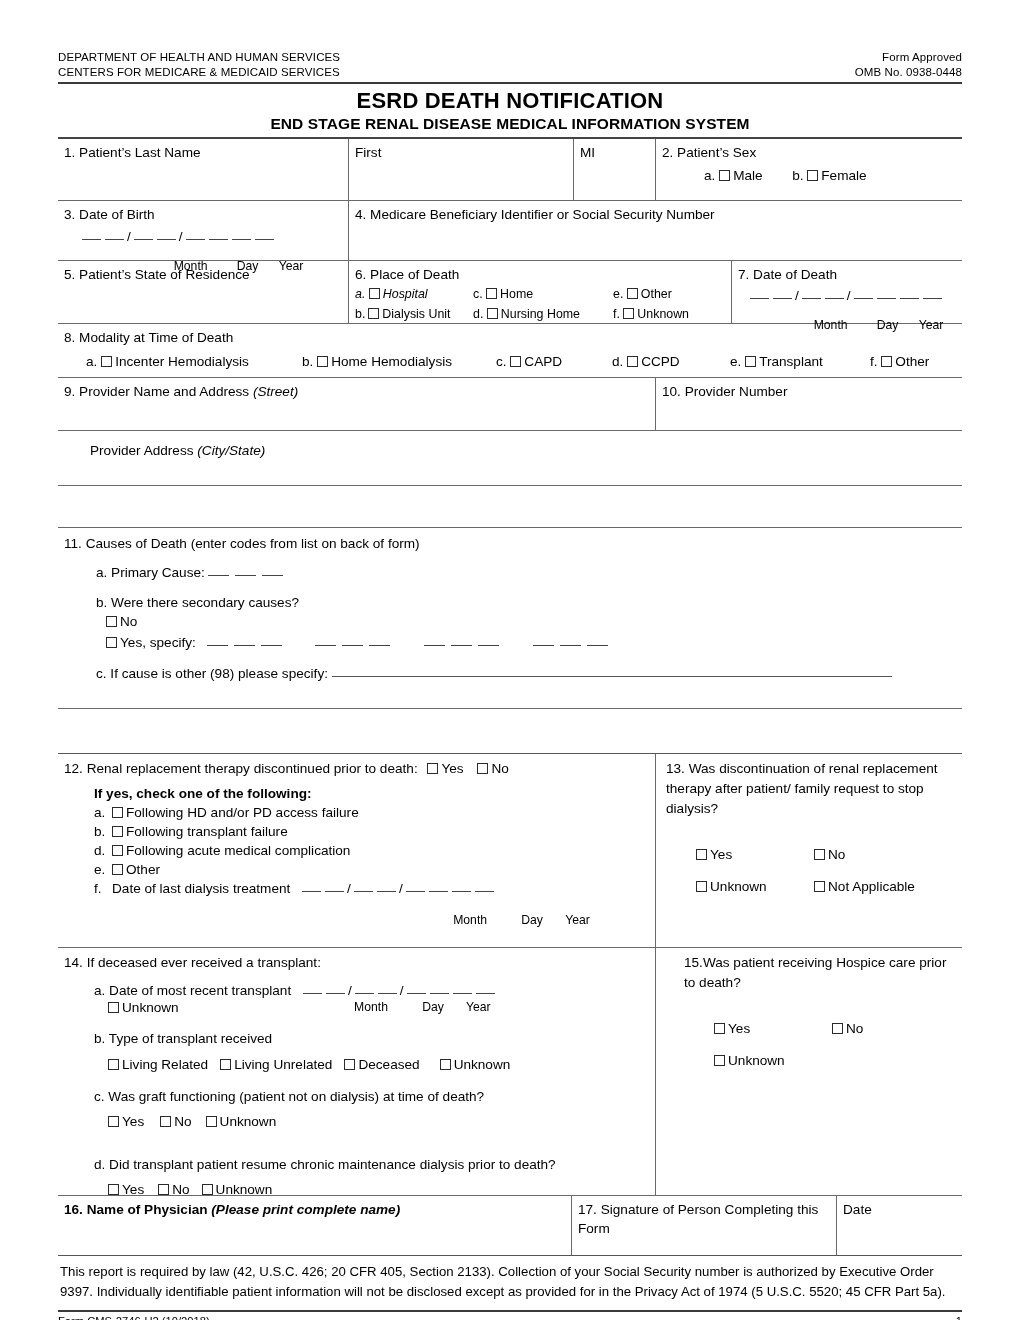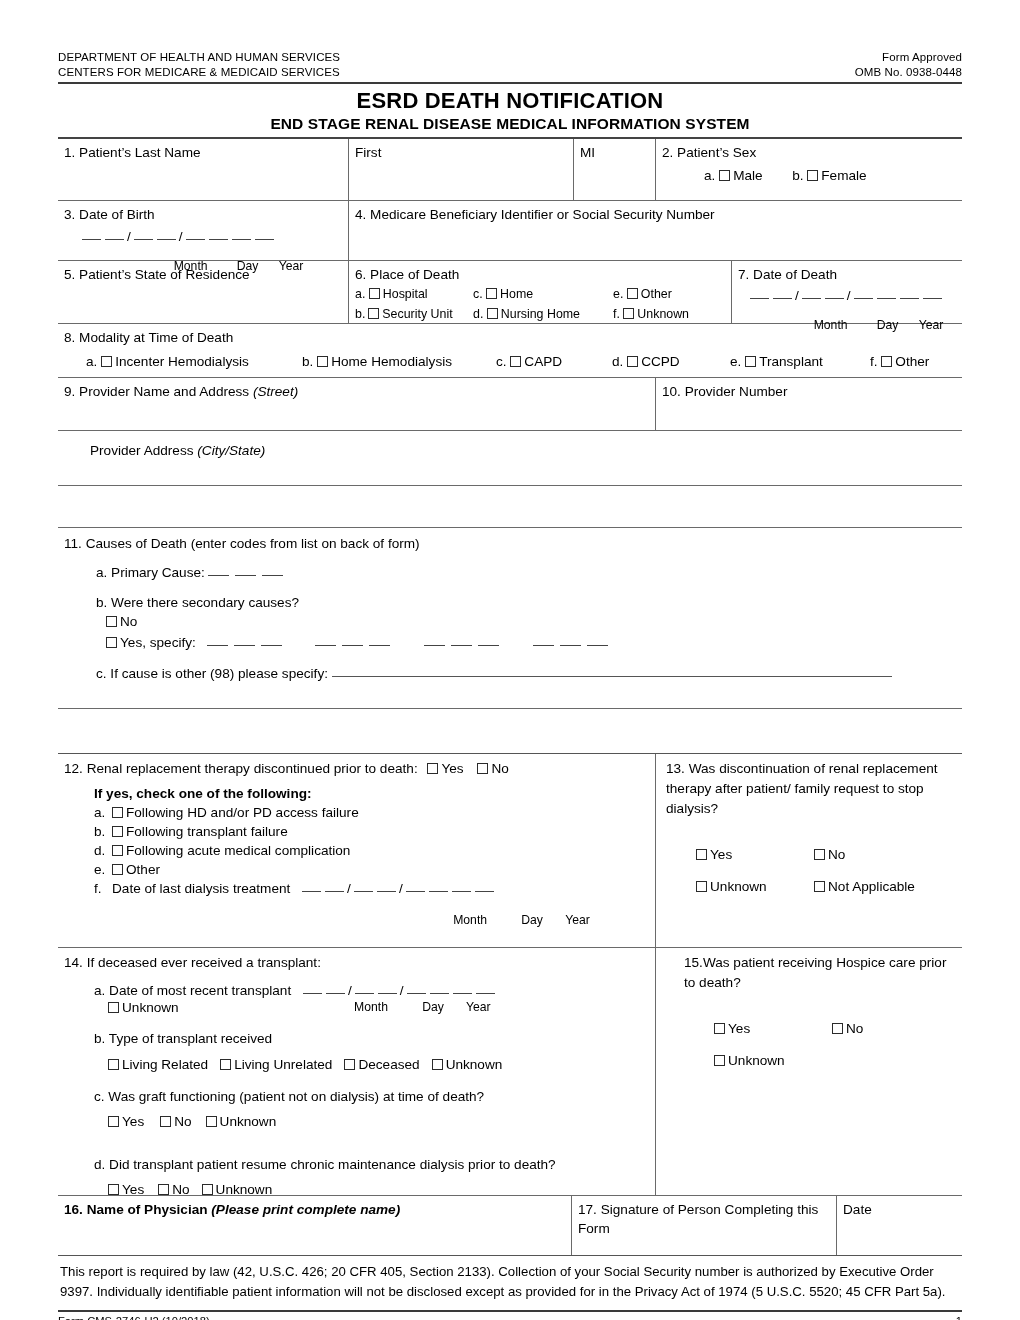--- a/index.html
+++ b/index.html
@@ -111,24 +111,24 @@
       </div>
     </div>
 
     <div class="row" style="height:63px;">
       <div class="cell" style="width:290px;">
         <div class="lbl">5. Patient’s State of Residence</div>
       </div>
       <div class="cell" style="width:383px;">
         <div class="lbl">6. Place of Death</div>
         <div class="lbl sm" style="margin-top:1px;white-space:nowrap;">
-          <span class="opt" style="width:118px;"><span>a.</span> <span class="cb"></span><span>Hospital</span></span><span class="opt" style="width:140px;"><span>c.</span> <span class="cb"></span><span>Home</span></span><span class="opt"><span>e.</span> <span class="cb"></span><span>Other</span></span>
+          <span class="opt" style="width:118px;font-style:italic;"><span>a.</span> <span class="cb"></span><span>Hospital</span></span><span class="opt" style="width:140px;"><span>c.</span> <span class="cb"></span><span>Home</span></span><span class="opt"><span>e.</span> <span class="cb"></span><span>Other</span></span>
         </div>
         <div class="lbl sm" style="margin-top:1px;white-space:nowrap;">
-          <span class="opt" style="width:118px;"><span>b.</span><span class="cb" style="margin-left:3px;"></span><span>Security Unit</span></span><span class="opt" style="width:140px;"><span>d.</span> <span class="cb"></span><span>Nursing Home</span></span><span class="opt"><span>f.</span> <span class="cb"></span><span>Unknown</span></span>
+          <span class="opt" style="width:118px;"><span>b.</span><span class="cb" style="margin-left:3px;"></span><span>Dialysis Unit</span></span><span class="opt" style="width:140px;"><span>d.</span> <span class="cb"></span><span>Nursing Home</span></span><span class="opt"><span>f.</span> <span class="cb"></span><span>Unknown</span></span>
         </div>
       </div>
       <div class="cell" style="width:231px;">
         <div class="lbl">7. Date of Death</div>
         <div class="datewrap" style="padding-left:8px;margin-top:3px;">
           <span class="dblank"></span><span class="dblank"></span><span class="dsep">/</span><span class="dblank"></span><span class="dblank"></span><span class="dsep">/</span><span class="dblank"></span><span class="dblank"></span><span class="dblank"></span><span class="dblank"></span>
         </div>
         <div class="datecap" style="padding-left:14px;">
           <span style="display:inline-block;width:52px;">Month</span><span style="display:inline-block;width:62px;">Day</span><span>Year</span>
         </div>
@@ -235,21 +235,21 @@
           <span>a. Date of most recent transplant</span>
           <span style="margin-left:6px;"><span class="dblank"></span><span class="dblank"></span><span class="dsep">/</span><span class="dblank"></span><span class="dblank"></span><span class="dsep">/</span><span class="dblank"></span><span class="dblank"></span><span class="dblank"></span><span class="dblank"></span></span>
         </div>
         <div style="position:relative;height:18px;">
           <span class="lbl" style="position:absolute;left:44px;top:-2px;"><span class="cb"></span><span>Unknown</span></span>
           <span class="datecap" style="position:absolute;left:278px;top:0;"><span style="display:inline-block;width:58px;">Month</span><span style="display:inline-block;width:66px;">Day</span><span>Year</span></span>
         </div>
 
         <div class="lbl" style="padding-left:30px;margin-top:11px;">b. Type of transplant received</div>
         <div class="lbl" style="padding-left:44px;margin-top:7px;white-space:nowrap;">
-          <span class="opt" style="margin-right:12px;"><span class="cb"></span><span>Living Related</span></span><span class="opt" style="margin-right:12px;"><span class="cb"></span><span>Living Unrelated</span></span><span class="opt" style="margin-right:12px;"><span class="cb"></span><span>Deceased</span></span><span class="opt"><span class="cb"></span><span>Unknown</span></span>
+          <span class="opt" style="margin-right:12px;"><span class="cb"></span><span>Living Related</span></span><span class="opt" style="margin-right:12px;"><span class="cb"></span><span>Living Unrelated</span></span><span class="opt" style="margin-right:20px;"><span class="cb"></span><span>Deceased</span></span><span class="opt"><span class="cb"></span><span>Unknown</span></span>
         </div>
 
         <div class="lbl" style="padding-left:30px;margin-top:13px;">c. Was graft functioning (patient not on dialysis) at time of death?</div>
         <div class="lbl" style="padding-left:44px;margin-top:6px;white-space:nowrap;">
           <span class="opt" style="margin-right:16px;"><span class="cb"></span><span>Yes</span></span><span class="opt" style="margin-right:14px;"><span class="cb"></span><span>No</span></span><span class="opt"><span class="cb"></span><span>Unknown</span></span>
         </div>
 
         <div class="lbl" style="padding-left:30px;margin-top:24px;">d. Did transplant patient resume chronic maintenance dialysis prior to death?</div>
         <div class="lbl" style="padding-left:44px;margin-top:6px;white-space:nowrap;">
           <span class="opt" style="margin-right:14px;"><span class="cb"></span><span>Yes</span></span><span class="opt" style="margin-right:12px;"><span class="cb"></span><span>No</span></span><span class="opt"><span class="cb"></span><span>Unknown</span></span>

